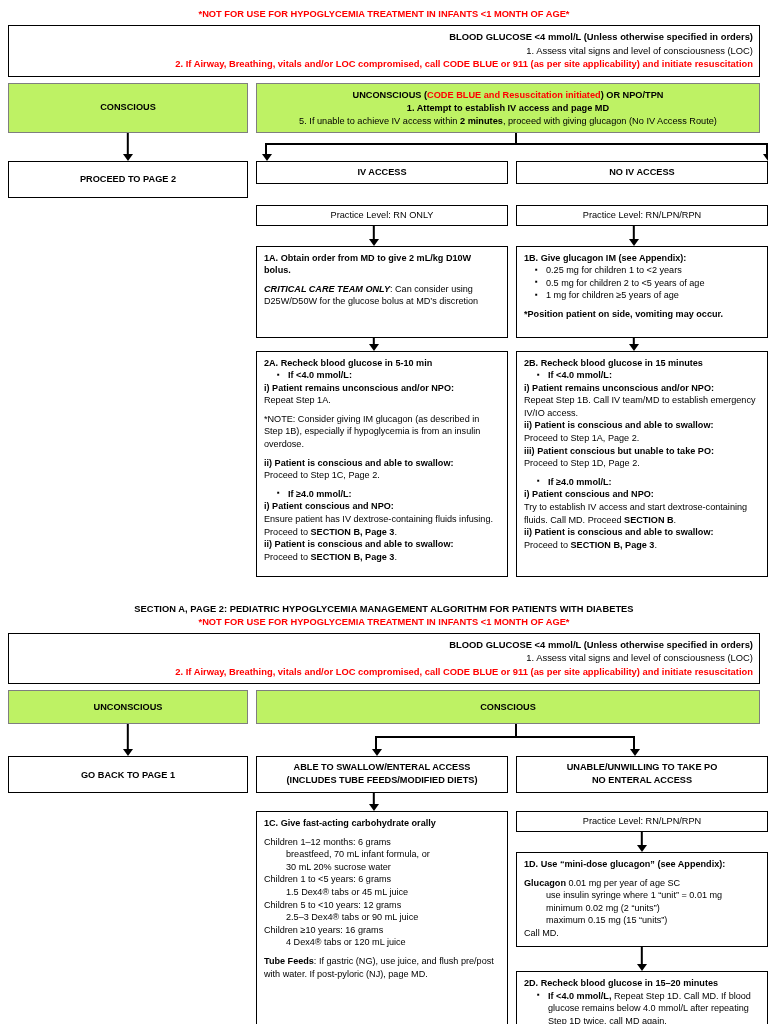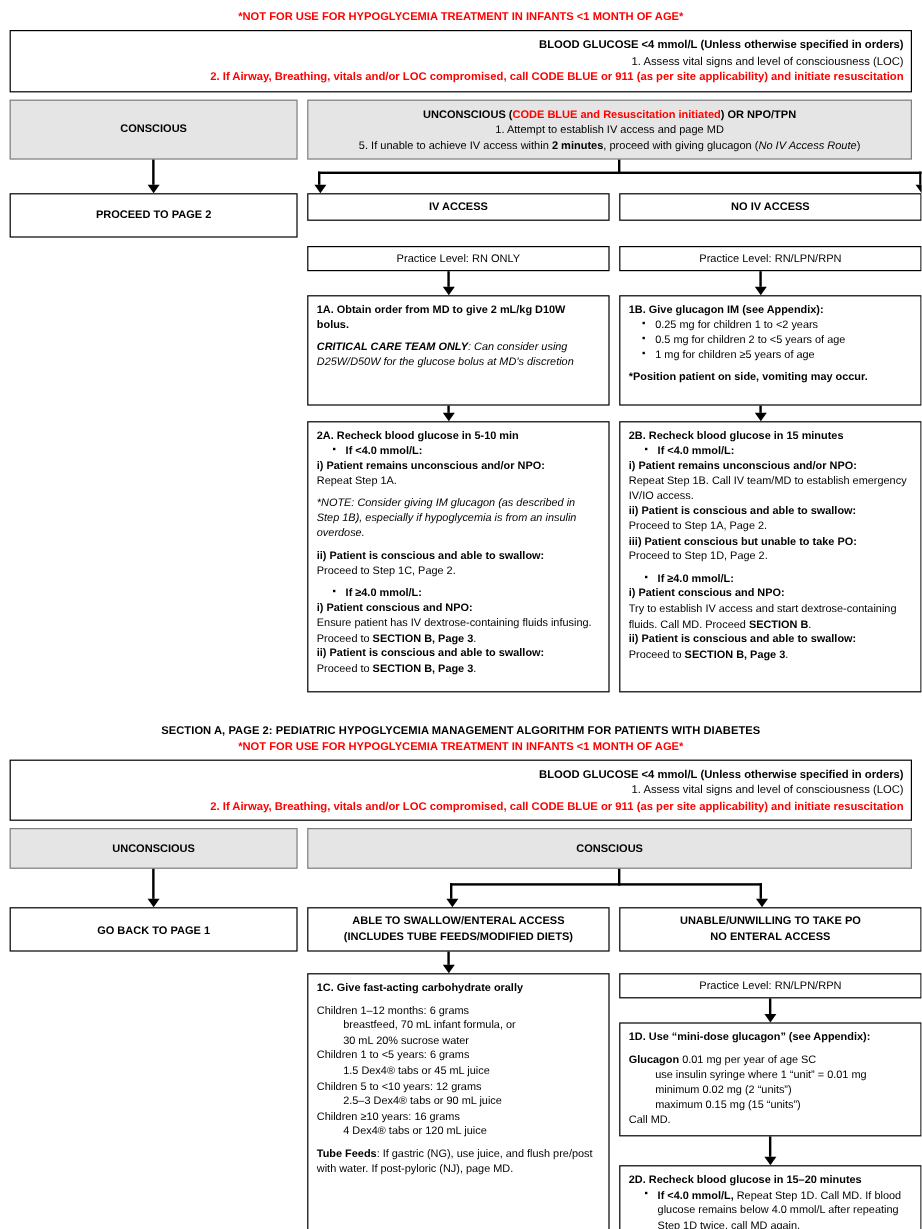--- a/index.html
+++ b/index.html
@@ -33,21 +33,21 @@
     padding: 0 10px;
   }
 
   
   .box {
     border: 1px solid #000;
     background: #ffffff;
   }
   .box-grey {
     border: 1.5px solid #7f7f7f;
-    background: #e5e5e5;
+    background: #bef264;
   }
 
   .banner {
     margin: 4px 8px 0 8px;
     padding: 4px 6px 5px 6px;
     text-align: right;
   }
   .banner .l1 { font-weight: bold; font-size: 9.4px; line-height: 13.5px; }
   .banner .l2 { font-size: 9.4px; line-height: 13.5px; }
   .banner .l3 { font-weight: bold; font-size: 9.4px; line-height: 13.5px; color: #ff0000; }
@@ -81,21 +81,21 @@
 
   .content-box {
     padding: 5px 7px 6px 7px;
     font-size: 9.1px;
     line-height: 12.6px;
   }
   .content-box p { margin: 0; }
   .content-box p + p { margin-top: 0px; }
   .content-box .sp { margin-top: 6px; }
   .b { font-weight: bold; }
-  .i { font-style: italic; }
+  .i { }
   .bi { font-weight: bold; font-style: italic; }
   .red { color: #ff0000; }
 
   ul.sq { margin: 0; padding-left: 14px; list-style: none; }
   ul.sq li { position: relative; line-height: 12.6px; }
   ul.sq li::before {
     content: "\25AA";
     position: absolute;
     left: -11px;
     top: -0.5px;
@@ -158,21 +158,21 @@
 
   <div class="row">
     <div class="colA">
       <div class="box box-grey hdr-box hdr-tall">
         <span>CONSCIOUS</span>
       </div>
     </div>
     <div class="colWide">
       <div class="box box-grey hdr-box" style="height:50px;padding-top:5px">
         <div><span>UNCONSCIOUS (</span><span class="red">CODE BLUE and Resuscitation initiated</span><span>) OR NPO/TPN</span></div>
-        <div style="font-weight:normal">1. Attempt to establish IV access and page MD</div>
+        <div style="font-weight:bold">1. Attempt to establish IV access and page MD</div>
         <div style="font-weight:normal"><span>5. If unable to achieve IV access within </span><span class="b">2 minutes</span><span>, proceed with giving glucagon (</span><span class="i">No IV Access Route</span><span>)</span></div>
       </div>
     </div>
   </div>
 
   <div class="conn" style="height:28px">
 
     <div class="vline" style="left:128px;height:21px"></div>
     <div class="arrowhead" style="left:128px;top:21px"></div>
 

